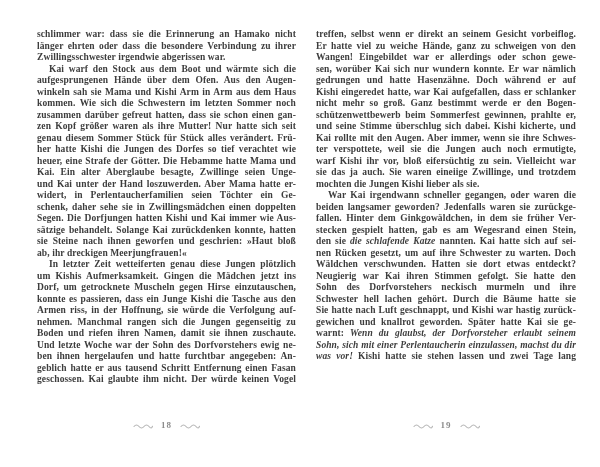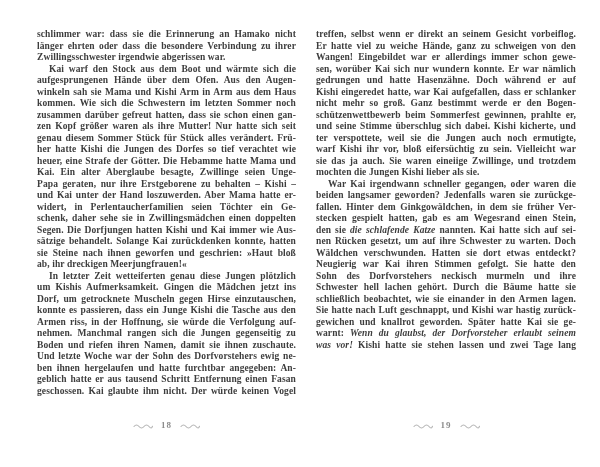--- a/index.html
+++ b/index.html
@@ -77,21 +77,20 @@
         <div class="line indent"><span>Kai warf den Stock aus dem Boot und wärmte sich die</span></div>
         <div class="line"><span>aufgesprungenen Hände über dem Ofen. Aus den Augen-</span></div>
         <div class="line"><span>winkeln sah sie Mama und Kishi Arm in Arm aus dem Haus</span></div>
         <div class="line"><span>kommen. Wie sich die Schwestern im letzten Sommer noch</span></div>
         <div class="line"><span>zusammen darüber gefreut hatten, dass sie schon einen gan-</span></div>
         <div class="line"><span>zen Kopf größer waren als ihre Mutter! Nur hatte sich seit</span></div>
         <div class="line"><span>genau diesem Sommer Stück für Stück alles verändert. Frü-</span></div>
         <div class="line"><span>her hatte Kishi die Jungen des Dorfes so tief verachtet wie</span></div>
         <div class="line"><span>heuer, eine Strafe der Götter. Die Hebamme hatte Mama und</span></div>
         <div class="line"><span>Kai. Ein alter Aberglaube besagte, Zwillinge seien Unge-</span></div>
-        <div class="line"><span>Papa geraten, nur ihre Erstgeborene zu behalten – Kishi –</span></div>
         <div class="line"><span>und Kai unter der Hand loszuwerden. Aber Mama hatte er-</span></div>
         <div class="line"><span>widert, in Perlentaucherfamilien seien Töchter ein Ge-</span></div>
         <div class="line"><span>schenk, daher sehe sie in Zwillingsmädchen einen doppelten</span></div>
         <div class="line"><span>Segen. Die Dorfjungen hatten Kishi und Kai immer wie Aus-</span></div>
         <div class="line"><span>sätzige behandelt. Solange Kai zurückdenken konnte, hatten</span></div>
         <div class="line"><span>sie Steine nach ihnen geworfen und geschrien: »Haut bloß</span></div>
         <div class="line para-end"><span>ab, ihr dreckigen Meerjungfrauen!«</span></div>
         <div class="line indent"><span>In letzter Zeit wetteiferten genau diese Jungen plötzlich</span></div>
         <div class="line"><span>um Kishis Aufmerksamkeit. Gingen die Mädchen jetzt ins</span></div>
         <div class="line"><span>Dorf, um getrocknete Muscheln gegen Hirse einzutauschen,</span></div>
@@ -112,45 +111,46 @@
       <svg class="wave" width="20" height="7" viewBox="0 0 20 7">
         <path d="M1 4.5 Q3.5 1.5 6 4.5 T11 4.5 T16 4.5 T19.5 4.2" fill="none" stroke="var(--ornament-color, #b5b5b5)" stroke-width="1.1" stroke-linecap="round"></path>
       </svg>
     </div>
   </div>
 
   <div class="page page-right">
     <div class="page-text">
         <div class="line"><span>treffen, selbst wenn er direkt an seinem Gesicht vorbeiflog.</span></div>
         <div class="line"><span>Er hatte viel zu weiche Hände, ganz zu schweigen von den</span></div>
-        <div class="line"><span>Wangen! Eingebildet war er allerdings immer schon gewe-</span></div>
+        <div class="line"><span>Wangen! Eingebildet war er allerdings oder schon gewe-</span></div>
         <div class="line"><span>sen, worüber Kai sich nur wundern konnte. Er war nämlich</span></div>
         <div class="line"><span>gedrungen und hatte Hasenzähne. Doch während er auf</span></div>
         <div class="line"><span>Kishi eingeredet hatte, war Kai aufgefallen, dass er schlanker</span></div>
         <div class="line"><span>nicht mehr so groß. Ganz bestimmt werde er den Bogen-</span></div>
         <div class="line"><span>schützenwettbewerb beim Sommerfest gewinnen, prahlte er,</span></div>
         <div class="line"><span>und seine Stimme überschlug sich dabei. Kishi kicherte, und</span></div>
+        <div class="line"><span>Kai rollte mit den Augen. Aber immer, wenn sie ihre Schwes-</span></div>
         <div class="line"><span>ter verspottete, weil sie die Jungen auch noch ermutigte,</span></div>
         <div class="line"><span>warf Kishi ihr vor, bloß eifersüchtig zu sein. Vielleicht war</span></div>
         <div class="line"><span>sie das ja auch. Sie waren eineiige Zwillinge, und trotzdem</span></div>
         <div class="line para-end"><span>mochten die Jungen Kishi lieber als sie.</span></div>
         <div class="line indent"><span>War Kai irgendwann schneller gegangen, oder waren die</span></div>
         <div class="line"><span>beiden langsamer geworden? Jedenfalls waren sie zurückge-</span></div>
         <div class="line"><span>fallen. Hinter dem Ginkgowäldchen, in dem sie früher Ver-</span></div>
         <div class="line"><span>stecken gespielt hatten, gab es am Wegesrand einen Stein,</span></div>
         <div class="line"><span>den sie </span><span class="italic">die schlafende Katze</span><span> nannten. Kai hatte sich auf sei-</span></div>
         <div class="line"><span>nen Rücken gesetzt, um auf ihre Schwester zu warten. Doch</span></div>
         <div class="line"><span>Wäldchen verschwunden. Hatten sie dort etwas entdeckt?</span></div>
         <div class="line"><span>Neugierig war Kai ihren Stimmen gefolgt. Sie hatte den</span></div>
         <div class="line"><span>Sohn des Dorfvorstehers neckisch murmeln und ihre</span></div>
         <div class="line"><span>Schwester hell lachen gehört. Durch die Bäume hatte sie</span></div>
-        <div class="line"><span>schließlich beobachtet, wie sie einander in den Armen lagen.</span></div>
         <div class="line"><span>Sie hatte nach Luft geschnappt, und Kishi war hastig zurück-</span></div>
         <div class="line"><span>gewichen und knallrot geworden. Später hatte Kai sie ge-</span></div>
         <div class="line"><span>warnt: </span><span class="italic">Wenn du glaubst, der Dorfvorsteher erlaubt seinem</span></div>
+        <div class="line"><span class="italic">Sohn, sich mit einer Perlentaucherin einzulassen, machst du dir</span></div>
         <div class="line"><span class="italic">was vor!</span><span> Kishi hatte sie stehen lassen und zwei Tage lang</span></div>
       </div>
     <div class="footer">
       <svg class="wave" width="20" height="7" viewBox="0 0 20 7">
         <path d="M1 4.5 Q3.5 1.5 6 4.5 T11 4.5 T16 4.5 T19.5 4.2" fill="none" stroke="var(--ornament-color, #b5b5b5)" stroke-width="1.1" stroke-linecap="round"></path>
       </svg>
       <span class="page-number">19</span>
       <svg class="wave" width="20" height="7" viewBox="0 0 20 7">
         <path d="M1 4.5 Q3.5 1.5 6 4.5 T11 4.5 T16 4.5 T19.5 4.2" fill="none" stroke="var(--ornament-color, #b5b5b5)" stroke-width="1.1" stroke-linecap="round"></path>
       </svg>

